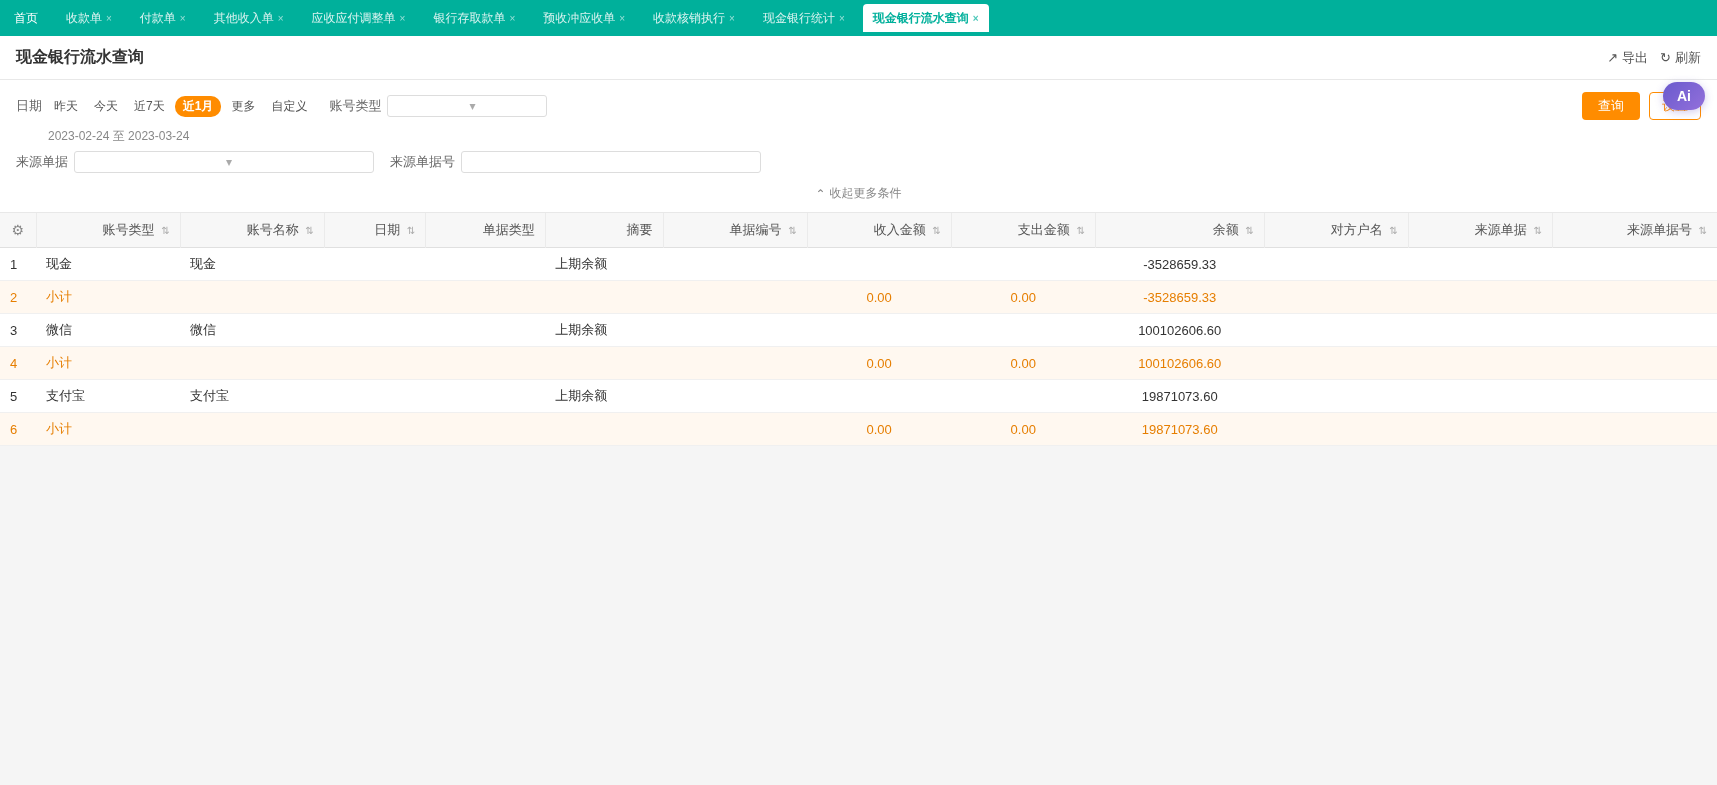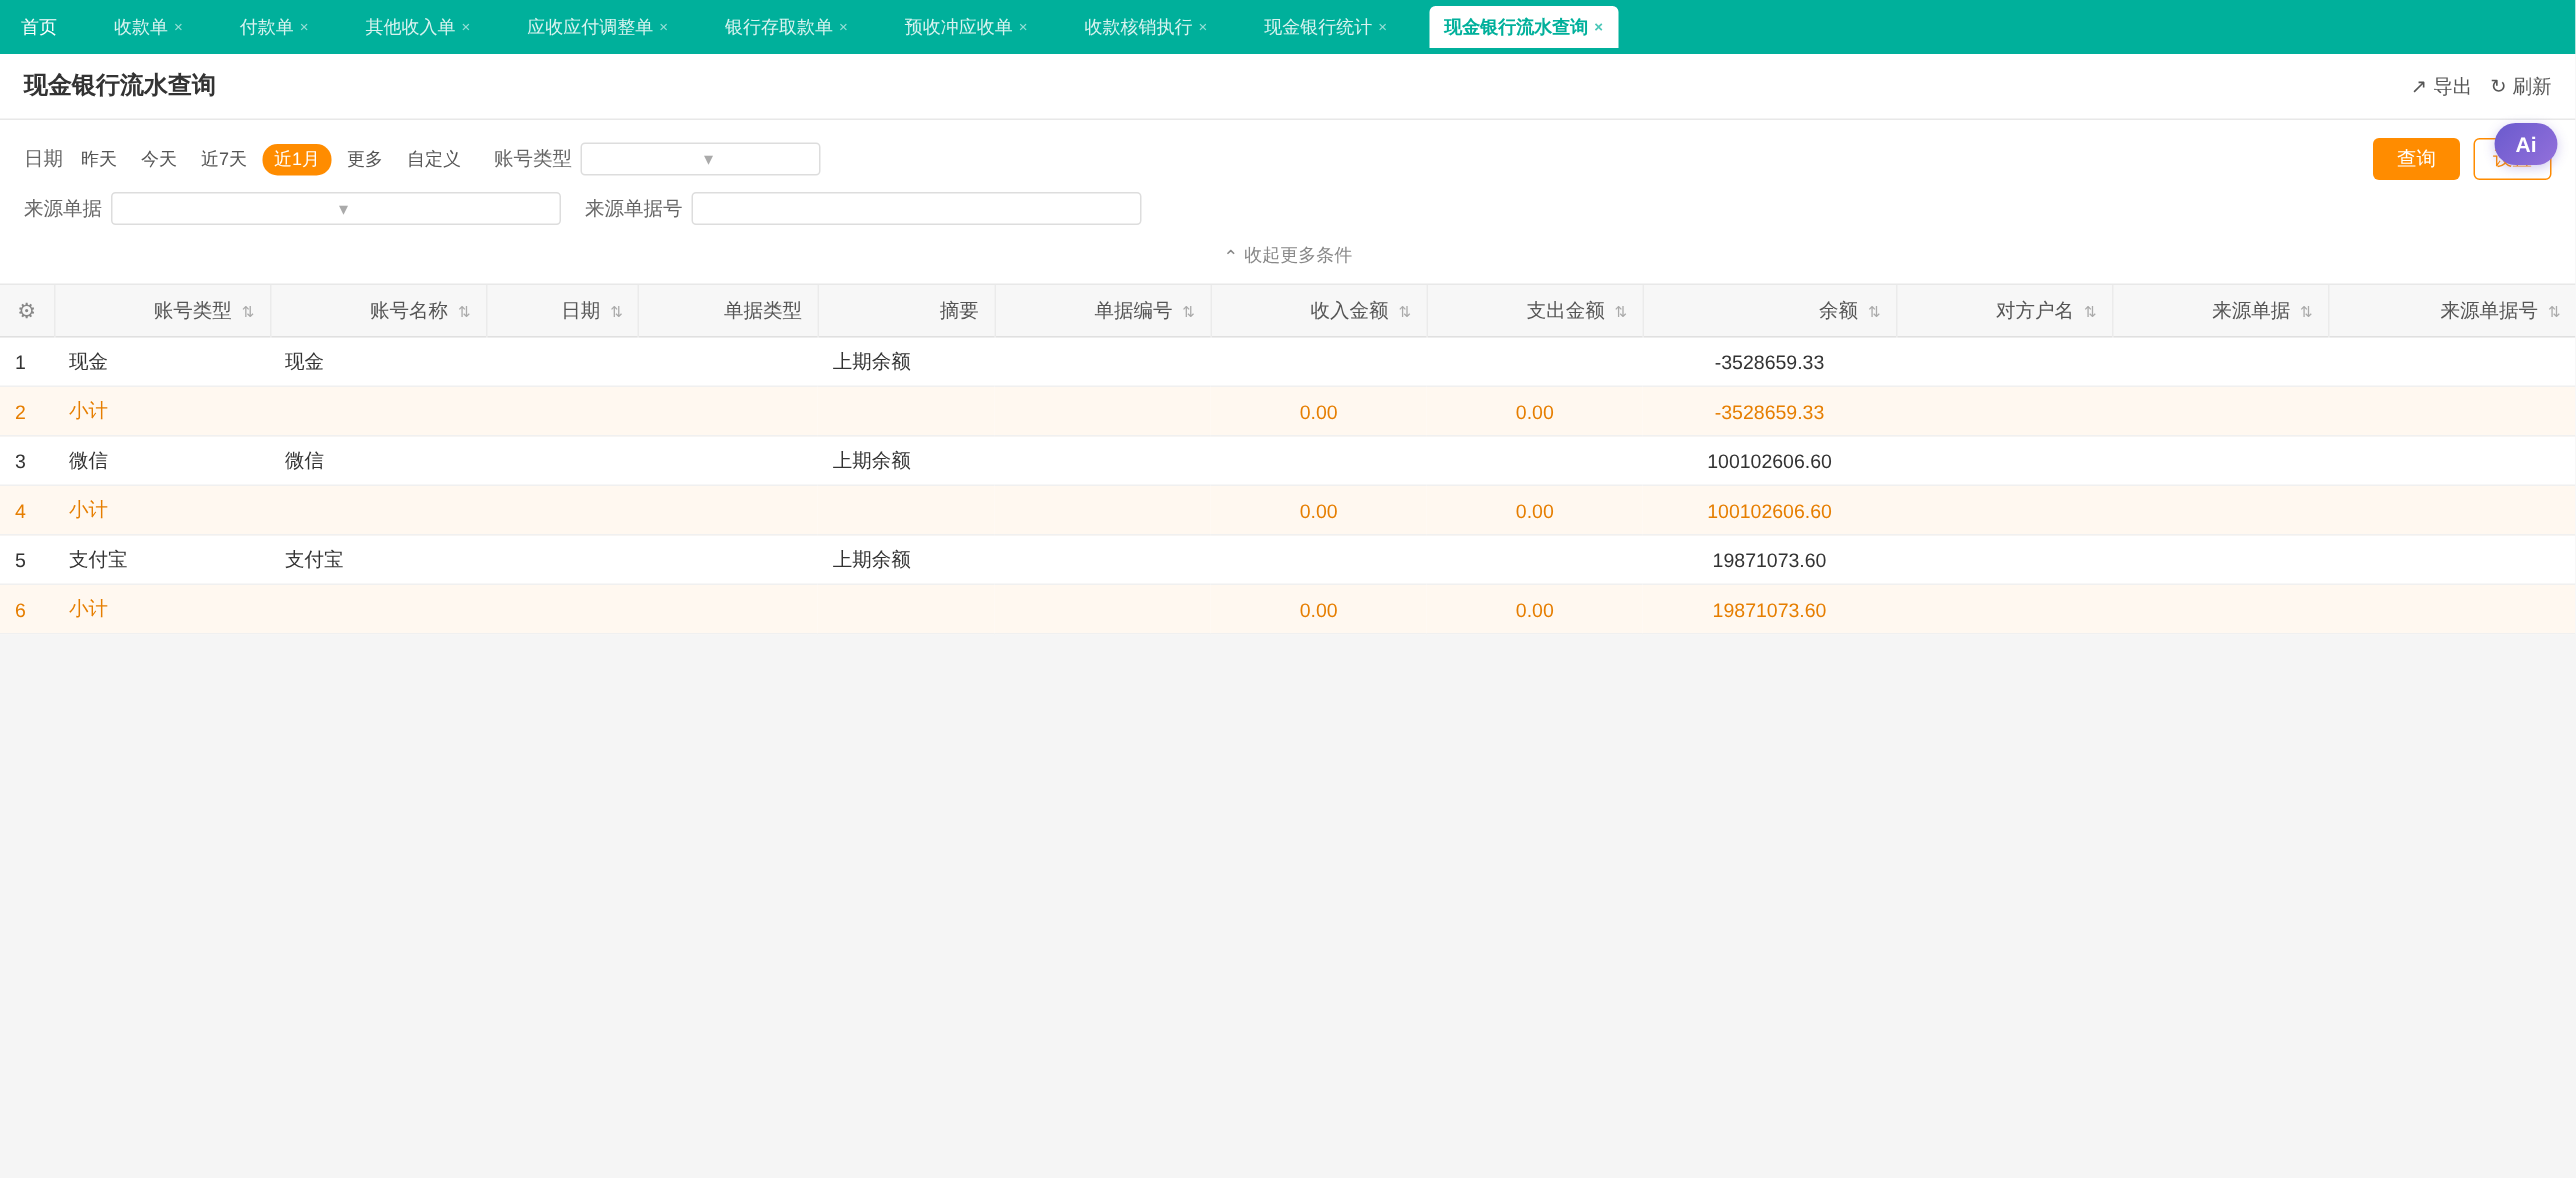--- a/index.html
+++ b/index.html
@@ -5,21 +5,21 @@
     * { margin: 0; padding: 0; box-sizing: border-box; }
     body { font-family: 'Microsoft YaHei', Arial, sans-serif; font-size: 13px; background: #f5f5f5; color: #333; }
 
     
     .top-nav {
       display: flex;
       align-items: center;
       background: #00b09b;
       height: 36px;
       padding: 0 4px;
-      gap: 18px;
+      gap: 8px;
       overflow: hidden;
     }
     .nav-tab {
       display: flex;
       align-items: center;
       padding: 0 10px;
       height: 28px;
       border-radius: 4px 4px 0 0;
       cursor: pointer;
       white-space: nowrap;
@@ -107,20 +107,21 @@
       border-radius: 3px;
       cursor: pointer;
       font-size: 12px;
       color: #555;
     }
     .date-btn.active {
       background: #ff8c00;
       color: #fff;
       border-radius: 10px;
       padding: 2px 8px;
+      font-weight: bold;
     }
     .date-range {
       font-size: 12px;
       color: #888;
       margin-left: 4px;
     }
     .filter-select {
       display: flex;
       align-items: center;
       border: 1px solid #ddd;
@@ -321,20 +322,23 @@
         <span></span>
         <span style="color:#aaa;">▾</span>
       </div>
     </div>
     <div style="margin-left:auto; display:flex; gap:9px; align-items:center;">
       <button class="btn-query">查询</button>
       <button class="btn-settings">设置</button>
     </div>
   </div>
 
+  <div style="margin-left: 28px; margin-bottom: 6px;">
+    <span class="date-range">2023-02-24 至 2023-03-24</span>
+  </div>
 
   <div class="filter-row">
     <div class="filter-item">
       <span class="filter-label">来源单据</span>
       <div class="filter-select" style="min-width:300px;">
         <span></span>
         <span style="color:#aaa;">▾</span>
       </div>
     </div>
     <div class="filter-item">

